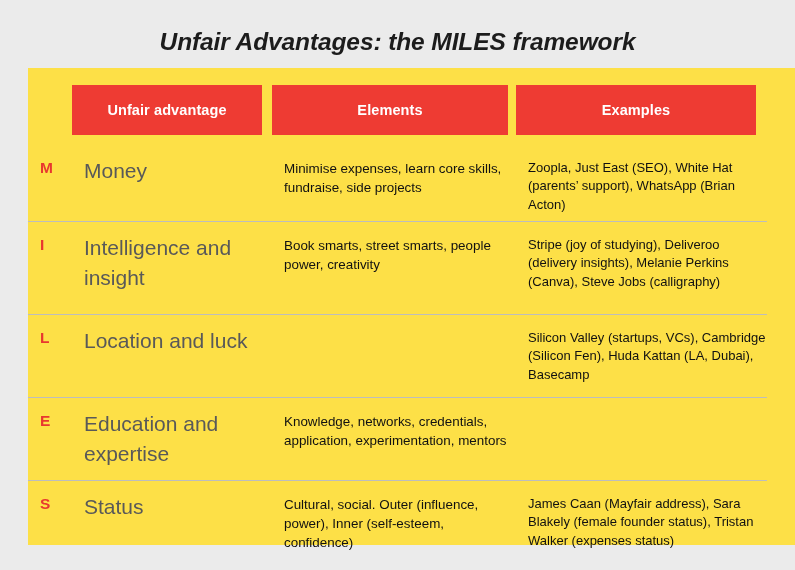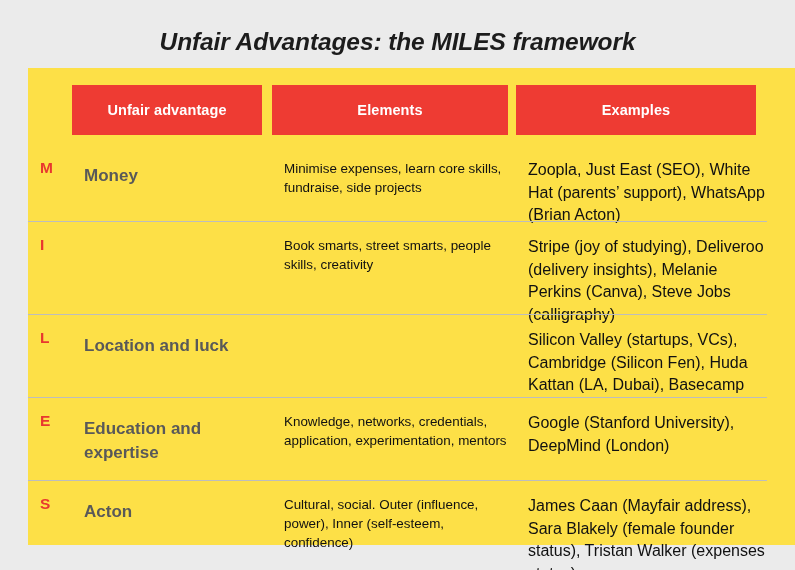--- a/index.html
+++ b/index.html
@@ -102,44 +102,44 @@
     top: 3px;
     width: 30px;
     font-size: 15.5px;
     font-weight: bold;
     color: #e8372f;
   }
 
   .cell-name {
     position: absolute;
     left: 44px;
-    top: 8px;
+    top: 0;
     width: 190px;
-    font-size: 17px;
-    font-weight: bold;
+    font-size: 21px;
+    font-weight: normal;
     color: #595959;
     line-height: 1.43;
   }
 
   .cell-elements {
     position: absolute;
     left: 244px;
     top: 3px;
     width: 228px;
     font-size: 13.4px;
     color: #111111;
     line-height: 1.42;
   }
 
   .cell-examples {
     position: absolute;
     left: 488px;
     top: 3px;
     width: 238px;
-    font-size: 16px;
+    font-size: 13px;
     color: #111111;
     line-height: 1.42;
   }
 
   
   .h1 .row-inner { min-height: 56px; }
   .h2 .row-inner { min-height: 72px; }
   .h3 .row-inner { min-height: 62px; }
   .h4 .row-inner { min-height: 62px; }
   .h5 .row-inner { min-height: 76px; }
@@ -166,46 +166,46 @@
           <div class="cell-letter">M</div>
           <div class="cell-name">Money</div>
           <div class="cell-elements">Minimise expenses, learn core skills, fundraise, side projects</div>
           <div class="cell-examples">Zoopla, Just East (SEO), White Hat (parents’ support), WhatsApp (Brian Acton)</div>
         </div>
       </div>
 
       <div class="row h2">
         <div class="row-inner">
           <div class="cell-letter">I</div>
-          <div class="cell-elements">Book smarts, street smarts, people skills, creativity</div>
+          <div class="cell-name">Intelligence and insight</div>
+          <div class="cell-elements">Book smarts, street smarts, people power, creativity</div>
           <div class="cell-examples">Stripe (joy of studying), Deliveroo (delivery insights), Melanie Perkins (Canva), Steve Jobs (calligraphy)</div>
         </div>
       </div>
 
       <div class="row h3">
         <div class="row-inner">
           <div class="cell-letter">L</div>
           <div class="cell-name">Location and luck</div>
           <div class="cell-examples">Silicon Valley (startups, VCs), Cambridge (Silicon Fen), Huda Kattan (LA, Dubai), Basecamp</div>
         </div>
       </div>
 
       <div class="row h4">
         <div class="row-inner">
           <div class="cell-letter">E</div>
           <div class="cell-name">Education and expertise</div>
           <div class="cell-elements">Knowledge, networks, credentials, application, experimentation, mentors</div>
-          <div class="cell-examples">Google (Stanford University), DeepMind (London)</div>
         </div>
       </div>
 
       <div class="row h5">
         <div class="row-inner">
           <div class="cell-letter">S</div>
-          <div class="cell-name">Acton</div>
+          <div class="cell-name">Status</div>
           <div class="cell-elements">Cultural, social. Outer (influence, power), Inner (self-esteem, confidence)</div>
           <div class="cell-examples">James Caan (Mayfair address), Sara Blakely (female founder status), Tristan Walker (expenses status)</div>
         </div>
       </div>
 
     </div>
   </div>
 </div>
 
 </body></html>

